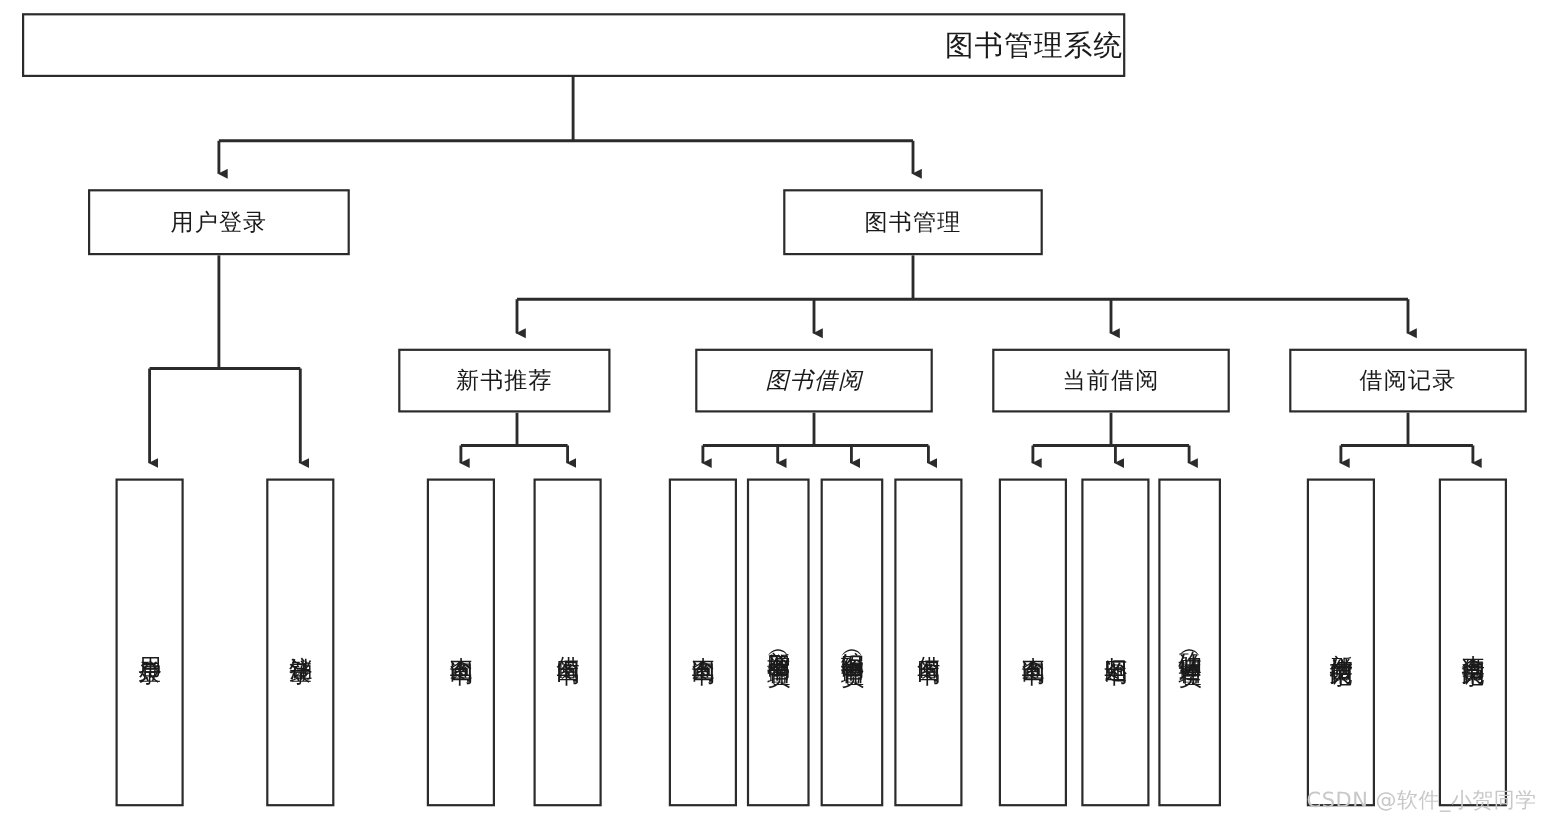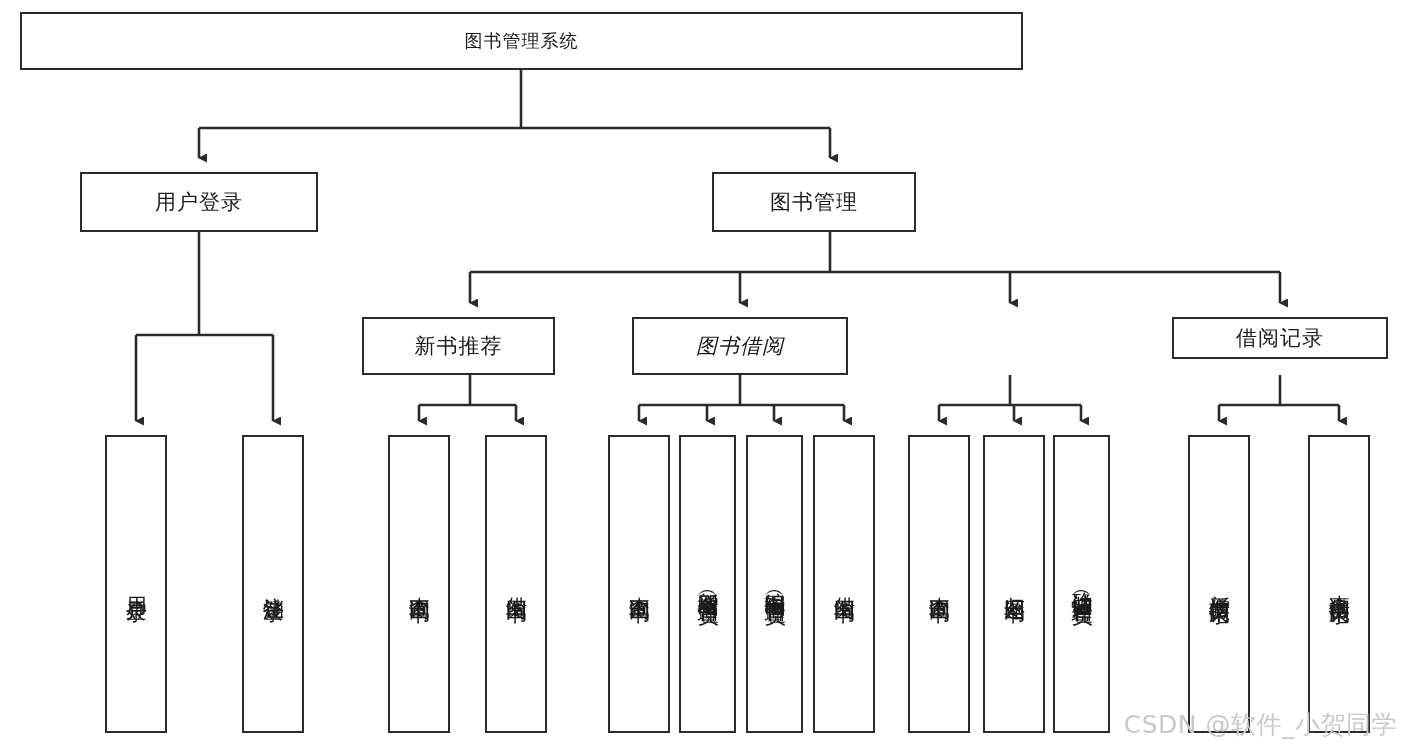--- a/index.html
+++ b/index.html
@@ -34,21 +34,22 @@
     justify-content: center;
     color: #1a1a1a;
     z-index: 2;
   }
   .node-h {
     font-size: 21px;
     letter-spacing: 1px;
     white-space: nowrap;
   }
   .node-root {
-    font-size: 18px;
+    font-size: 26px;
+    justify-content: flex-end;
   }
   .node-v {
     writing-mode: vertical-rl;
     text-orientation: upright;
     font-size: 21px;
     line-height: 1.28;
     letter-spacing: 2px;
     padding: 6px 0;
     text-align: center;
     align-items: center;
@@ -57,21 +58,21 @@
   .node-v .vtext {
     writing-mode: vertical-rl;
     text-orientation: upright;
     display: block;
     max-height: 100%;
   }
   #watermark {
     position: absolute;
     right: 8px;
     bottom: 6px;
-    font-size: 25px;
+    font-size: 19px;
     color: #c8c8c8;
     letter-spacing: 0.5px;
     white-space: nowrap;
     z-index: 5;
   }
 </style>
 </head>
 <body>
 
 <div id="canvas">
@@ -127,31 +128,34 @@
     </g>
   </svg>
 
   <div class="node node-h node-root" style="left:20px; top:12px; width:1003px; height:58px;">
     <span>图书管理系统</span>
   </div>
 
   <div class="node node-h" style="left:80px; top:172px; width:238px; height:60px;">
     <span>用户登录</span>
   </div>
-  <div class="node node-h" style="left:712px; top:172px; width:204px; height:60px;">
+  <div class="node node-h" style="left:712px; top:172px; width:236px; height:60px;">
     <span>图书管理</span>
   </div>
 
   <div class="node node-h" style="left:362px; top:317px; width:193px; height:58px;">
     <span>新书推荐</span>
   </div>
   <div class="node node-h" style="left:632px; top:317px; width:216px; height:58px;font-style:italic;">
     <span>图书借阅</span>
   </div>
-  <div class="node node-h" style="left:1172px; top:317px; width:216px; height:42px;">
+  <div class="node node-h" style="left:902px; top:317px; width:216px; height:58px;">
+    <span>当前借阅</span>
+  </div>
+  <div class="node node-h" style="left:1172px; top:317px; width:216px; height:58px;">
     <span>借阅记录</span>
   </div>
 
   <div class="node node-v" style="left:105px; top:435px; width:62px; height:298px;">
     <span class="vtext">用户登录</span>
   </div>
   <div class="node node-v" style="left:242px; top:435px; width:62px; height:298px;">
     <span class="vtext">注销登录</span>
   </div>
   <div class="node node-v" style="left:388px; top:435px; width:62px; height:298px;">

